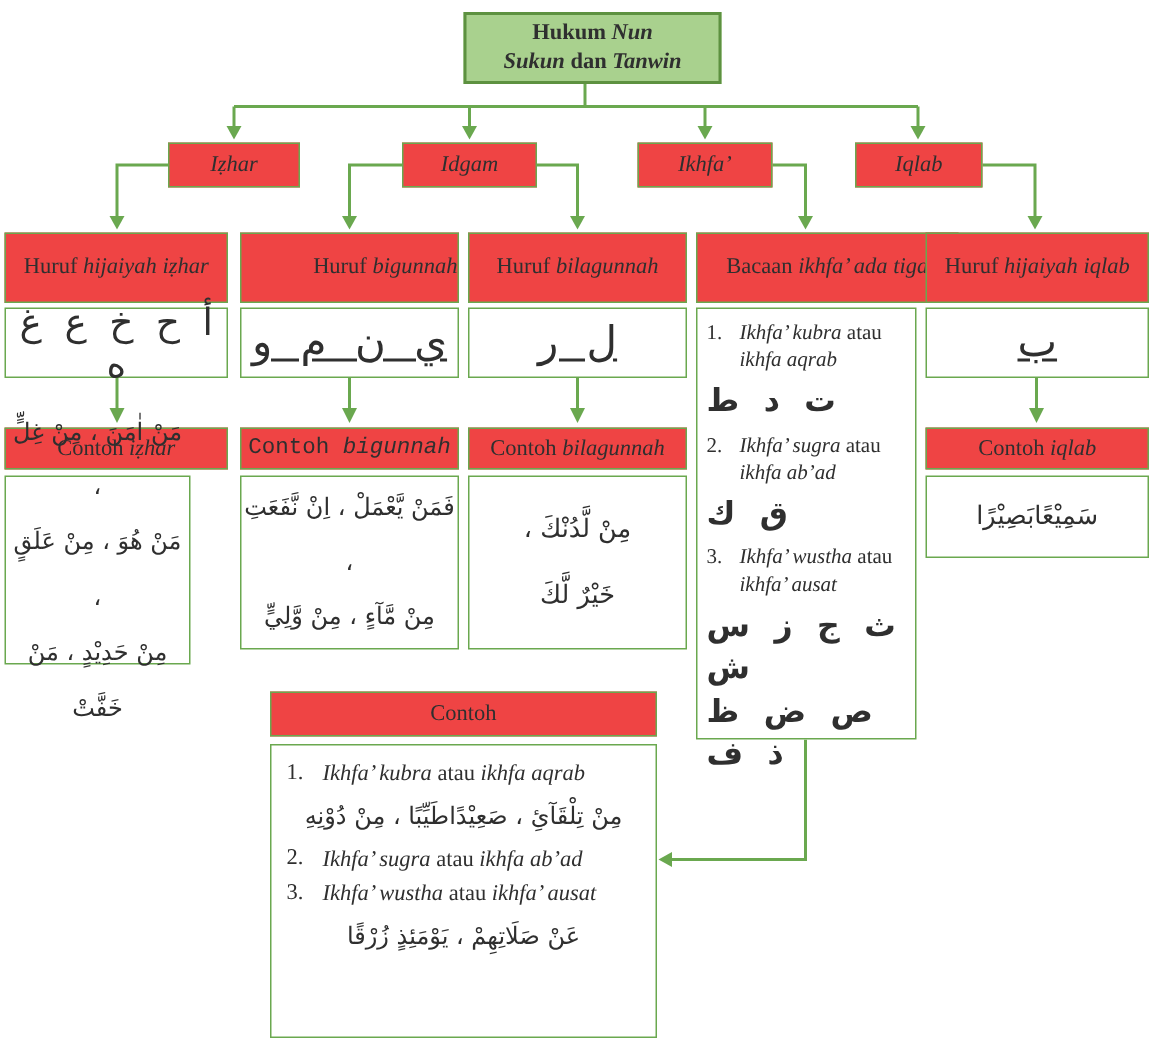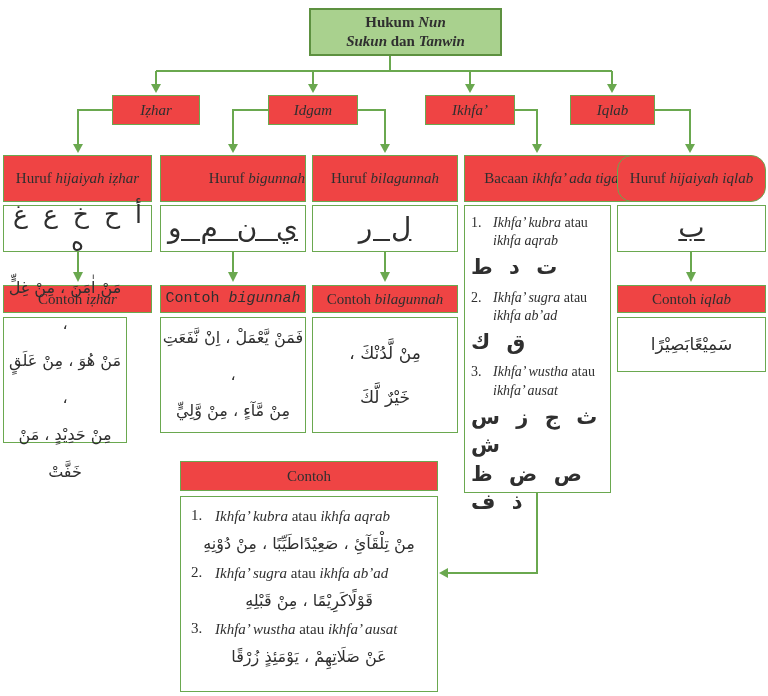--- a/index.html
+++ b/index.html
@@ -70,21 +70,21 @@
       <path d="M691 252 V273"></path>
     <path d="M73 272 L83 272 L78 282 Z" fill="#6aa84f" stroke="none"></path>
     <path d="M228 272 L238 272 L233 282 Z" fill="#6aa84f" stroke="none"></path>
     <path d="M380 272 L390 272 L385 282 Z" fill="#6aa84f" stroke="none"></path>
     <path d="M686 272 L696 272 L691 282 Z" fill="#6aa84f" stroke="none"></path>
 
     <path d="M537 493 V573 H448"></path>
     <path d="M448 568 L448 578 L439 573 Z" fill="#6aa84f" stroke="none"></path>
   </svg>
 
-  <div class="box fill-top bold t15" style="left:309px;top:8px;width:193px;height:48px;">
+  <div class="box fill-top bold t15" style="left:309px;top:8px;width:172px;height:48px;">
     <div><span>Hukum</span> <i>Nun</i></div>
     <div><i>Sukun</i> <span>dan</span> <i>Tanwin</i></div>
   </div>
 
   <div class="box fill-light b1 t15" style="left:112px;top:95px;width:88px;height:30px;">
       <i>Iẓhar</i>
     </div>
   <div class="box fill-light b1 t15" style="left:268px;top:95px;width:90px;height:30px;">
       <i>Idgam</i>
     </div>
@@ -100,21 +100,21 @@
   </div>
   <div class="box fill-light b1 t15 hdr" style="left:160px;top:155px;width:146px;height:47px;align-items:flex-end;">
     <div><span>Huruf</span> <i>bigunnah</i></div>
   </div>
   <div class="box fill-light b1 t15 hdr" style="left:312px;top:155px;width:146px;height:47px;">
     <div><span>Huruf</span> <i>bilagunnah</i></div>
   </div>
   <div class="box fill-light b1 t15 hdr" style="left:464px;top:155px;width:175px;height:47px;">
     <div><span>Bacaan</span> <i>ikhfa’ ada tiga</i></div>
   </div>
-  <div class="box fill-light b1 t15 hdr" style="left:617px;top:155px;width:149px;height:47px;border-radius:15px;">
+  <div class="box fill-light b1 t15 hdr" style="left:617px;top:155px;width:149px;height:47px;">
     <div><span>Huruf</span> <i>hijaiyah iqlab</i></div>
   </div>
 
   <div class="box fill-white b1 arab letters" style="left:3px;top:205px;width:149px;height:47px;">أ ح خ ع غ ه</div>
   <div class="box fill-white b1 arab letters letters-big" style="left:160px;top:205px;width:146px;height:47px;">ي ن م و</div>
   <div class="box fill-white b1 arab letters letters-big" style="left:312px;top:205px;width:146px;height:47px;">ل ر</div>
   <div class="box fill-white b1 arab letters letters-big" style="left:617px;top:205px;width:149px;height:47px;">ب</div>
 
   <div class="box fill-white b1 panel" style="left:464px;top:205px;width:147px;height:288px;">
     <div class="item-row">
@@ -174,21 +174,20 @@
         <span class="bt-num">1.</span>
         <span class="bt-lbl"><i>Ikhfa’ kubra</i> <span>atau</span> <i>ikhfa aqrab</i></span>
       </div>
       <div class="bt-arab">مِنْ تِلْقَآئِ ، صَعِيْدًاطَيِّبًا ، مِنْ دُوْنِهِ</div>
     </div>
     <div class="bt-item">
       <div class="bt-row">
         <span class="bt-num">2.</span>
         <span class="bt-lbl"><i>Ikhfa’ sugra</i> <span>atau</span> <i>ikhfa ab’ad</i></span>
       </div>
-      <div class="bt-arab">قَوْلًاكَرِيْمًا ، مِنْ قَبْلِهِ</div>
     </div>
     <div class="bt-item">
       <div class="bt-row">
         <span class="bt-num">3.</span>
         <span class="bt-lbl"><i>Ikhfa’ wustha</i> <span>atau</span> <i>ikhfa’ ausat</i></span>
       </div>
       <div class="bt-arab">عَنْ صَلَاتِهِمْ ، يَوْمَئِذٍ زُرْقًا</div>
     </div>
   </div>
 

